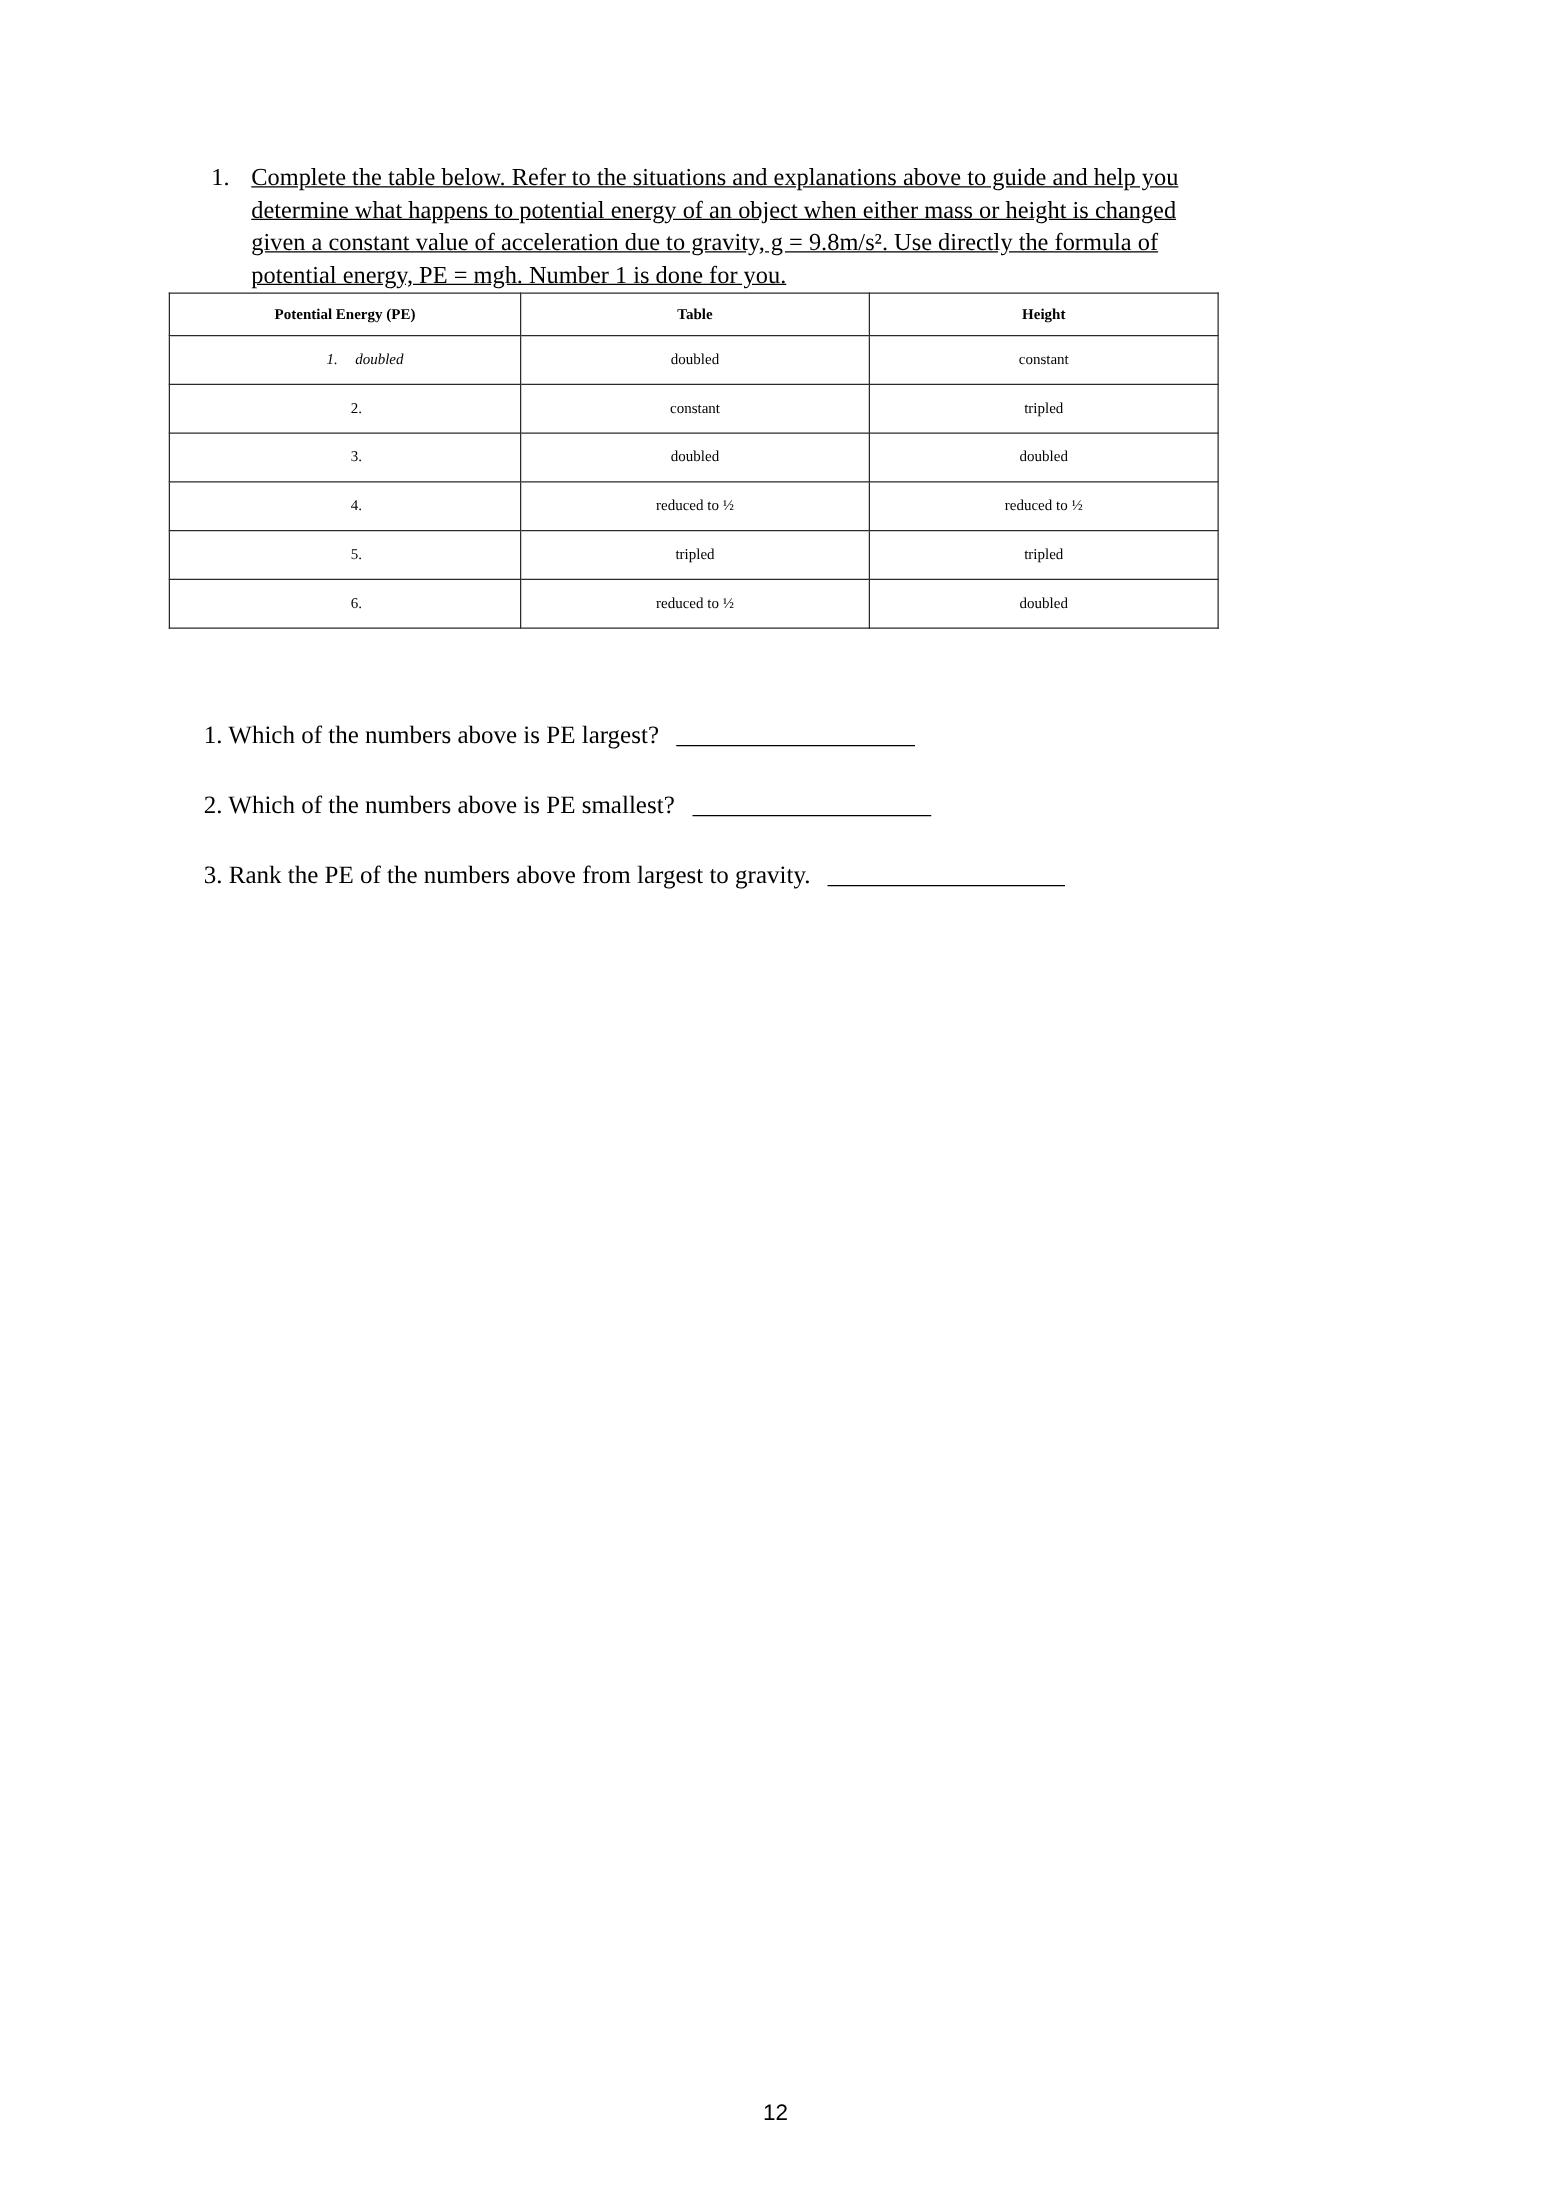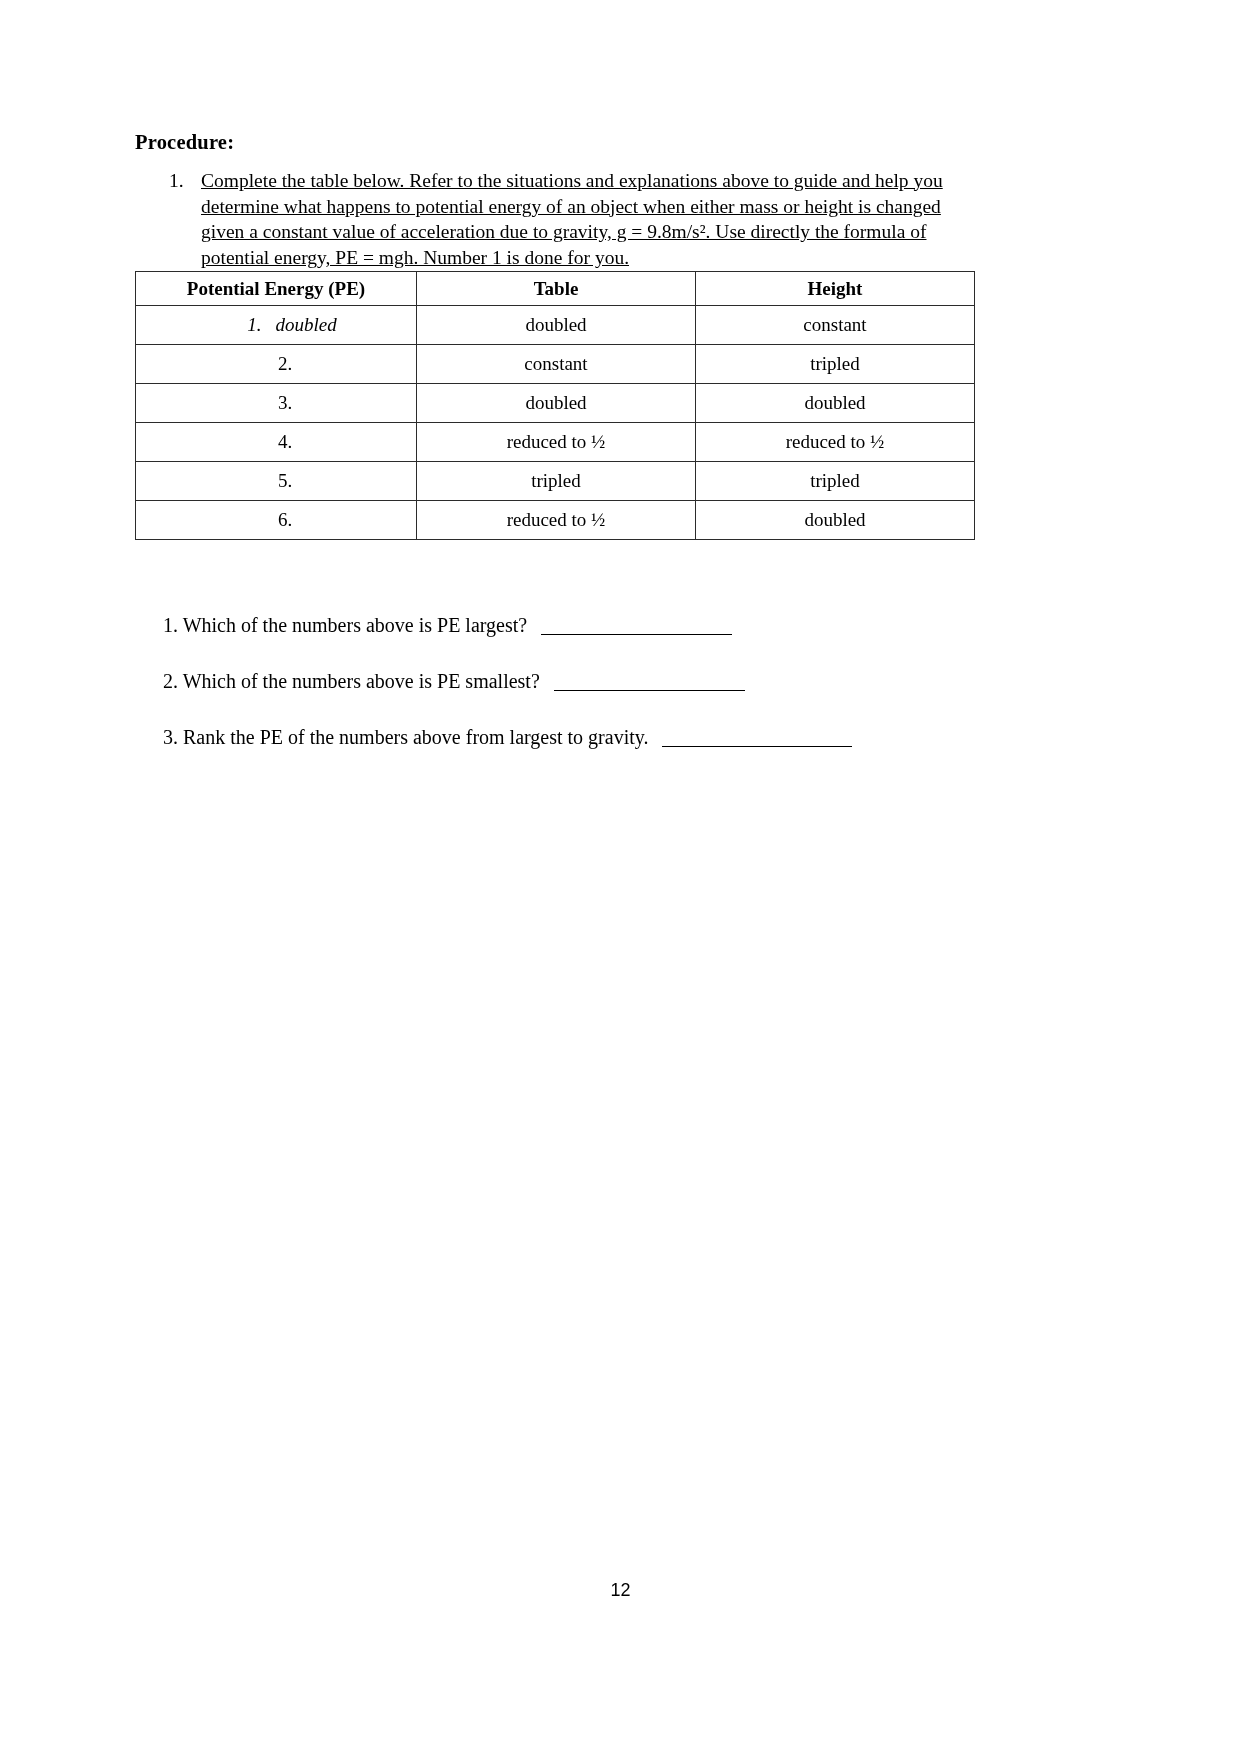--- a/index.html
+++ b/index.html
@@ -73,21 +73,21 @@
   
   .data-table {
     border-collapse: collapse;
     width: 839px;
     table-layout: fixed;
     margin: 0;
   }
   .data-table th,
   .data-table td {
     border: 1px solid #2b2b2b;
-    font-size: 19px;
+    font-size: 12px;
     vertical-align: middle;
     box-sizing: border-box;
   }
   .data-table thead th {
     font-weight: bold;
     text-align: center;
     height: 34px;
     padding: 3px 6px;
     background: #ffffff;
   }
@@ -152,36 +152,35 @@
   }
   .blank-1 { width: 191px; }
   .blank-2 { width: 191px; }
   .blank-3 { width: 190px; }
 
   
   .page-number {
     position: absolute;
     left: 0;
     right: 0;
-    top: 1580px;
+    top: 1680px;
     text-align: center;
     font-family: "Liberation Sans", "DejaVu Sans", sans-serif;
     font-size: 18px;
     color: #000000;
   }
 </style>
 </head>
 <body>
 
 <div class="page">
 
   <div class="content">
 
     <div>
-      <div class="section-heading">Procedure:</div>
 
       <ol class="proc-list">
         <li class="proc-item">
           <span class="proc-num">1.</span>
           <span class="proc-text">Complete the table below. Refer to the situations and explanations above to guide and help you determine what happens to potential energy of an object when either mass or height is changed given a constant value of acceleration due to gravity, g = 9.8m/s². Use directly the formula of potential energy, PE = mgh. Number 1 is done for you.</span>
         </li>
       </ol>
     </div>
 
 

